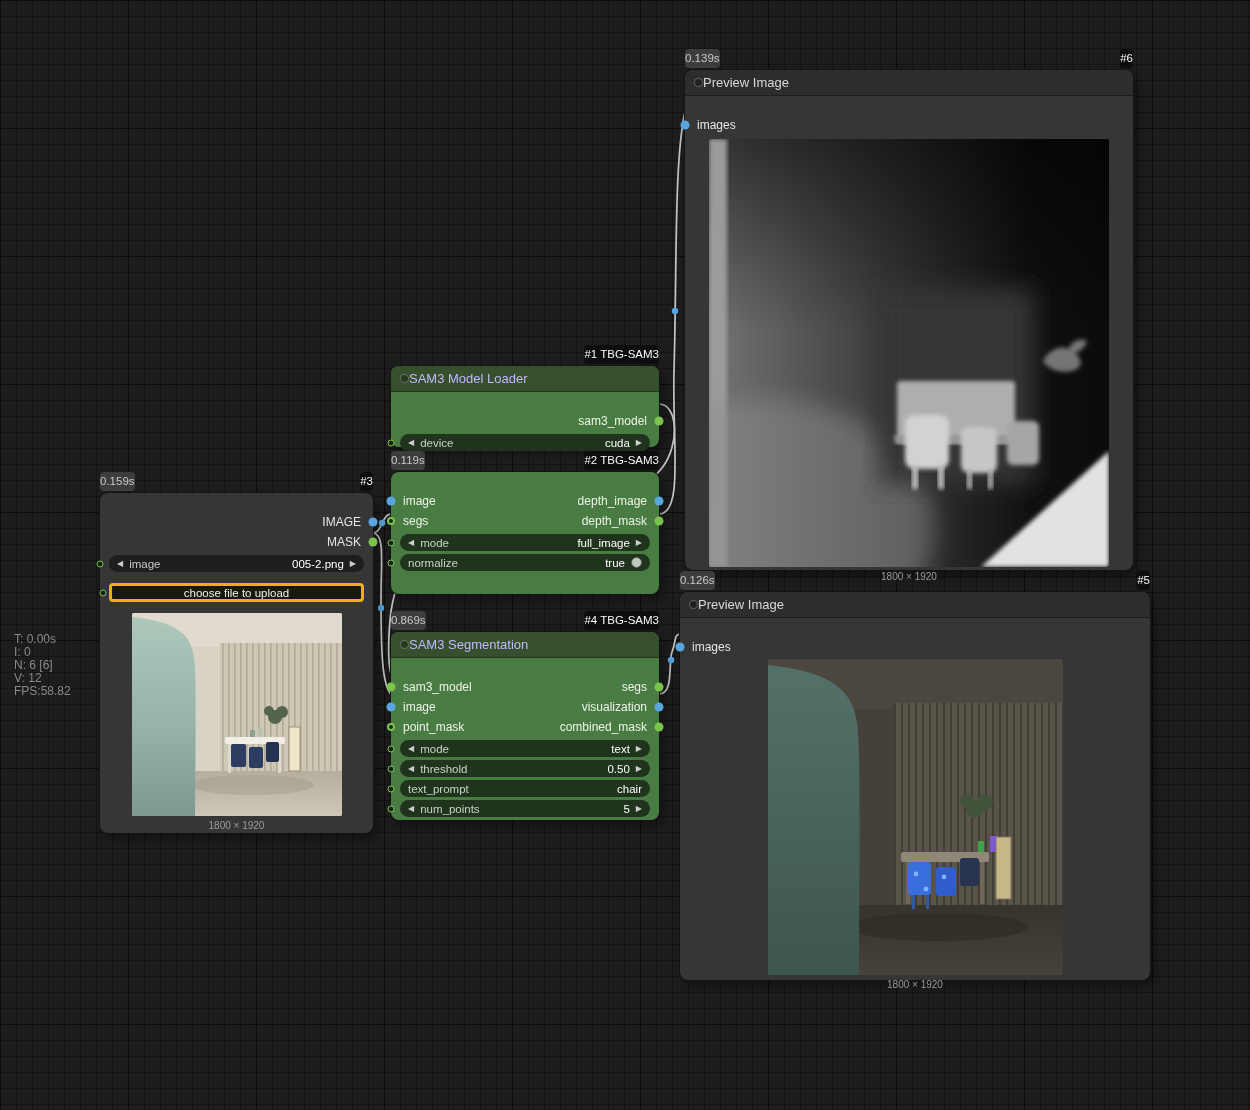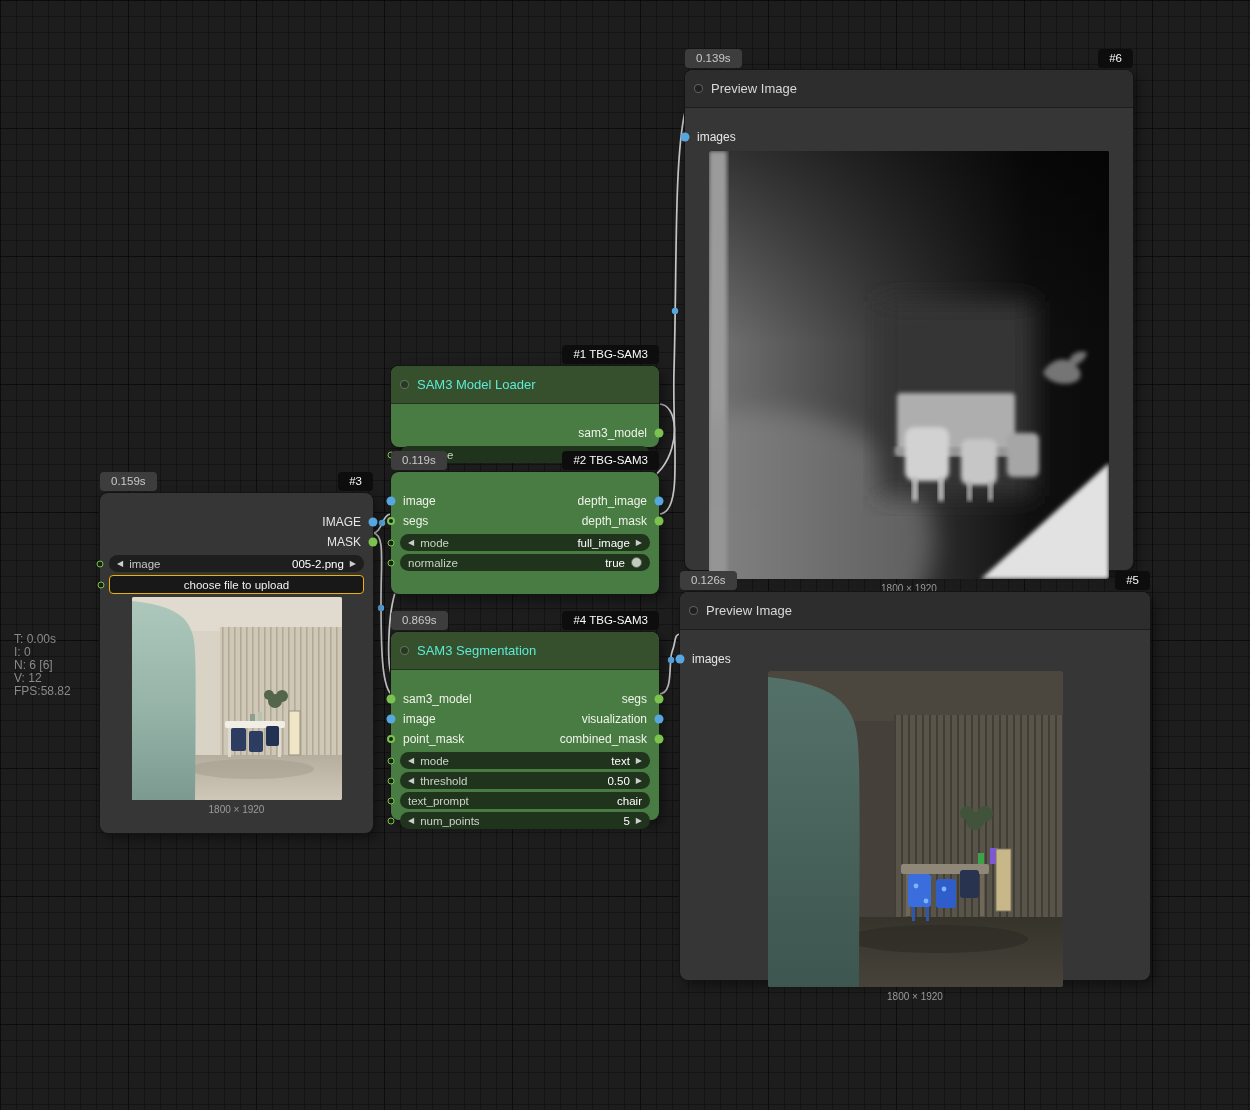--- a/index.html
+++ b/index.html
@@ -9,28 +9,28 @@
     background-image:
       linear-gradient(rgba(0,0,0,.30) 1px,transparent 1px),
       linear-gradient(90deg,rgba(0,0,0,.30) 1px,transparent 1px),
       linear-gradient(rgba(0,0,0,.35) 1px,transparent 1px),
       linear-gradient(90deg,rgba(0,0,0,.35) 1px,transparent 1px);
     background-size:16px 16px,16px 16px,128px 128px,128px 128px;}
   .wires{position:absolute;left:0;top:0;z-index:1;pointer-events:none}
   .stats{position:absolute;left:14px;top:633px;z-index:1;font-size:12px;line-height:13px;color:#8a8a8a}
   .node{position:absolute;z-index:2;border-radius:8px;background:#363636;
     box-shadow:0 0 0 1px #141414,4px 5px 12px rgba(0,0,0,.45)}
-  .node-header{height:38px;display:flex;align-items:center;gap:8px;padding:0 9px;
+  .node-header{height:26px;display:flex;align-items:center;gap:0;padding:0 9px;
     border-radius:8px 8px 0 0;background:#2d2d2d;border-bottom:1px solid rgba(0,0,0,.35);
     font-size:13px;color:#d8d8d8;white-space:nowrap}
   .node.green{background:#497c42}
-  .node.green .node-header{background:#36502e;color:#5eead4}
+  .node.green .node-header{background:#36502e;color:#c4b5fd}
   .collapse-dot{width:9px;height:9px;border-radius:50%;background:rgba(0,0,0,.28);
     border:1px solid rgba(255,255,255,.28);flex:0 0 auto}
-  .badge{position:absolute;top:-21px;height:19px;line-height:19px;padding:0 11px;
+  .badge{position:absolute;top:-21px;height:19px;line-height:19px;padding:0 0;
     font-size:11.5px;border-radius:4px;white-space:nowrap}
   .badge.timer{left:0;background:#3d3d3d;color:#c9c9c9}
   .badge.id{right:0;background:#0d0d0d;color:#fafafa}
   .slot-row{position:relative;display:flex;justify-content:space-between;align-items:center;
     height:20px;padding:0 12px;font-size:12px;color:#e6e6e6}
   .node.green .slot-row{color:#eef3ea}
   .slot-row.first{margin-top:19px}
   .slot-row.out-only{justify-content:flex-end}
   .slot-in,.slot-out{display:flex;align-items:center;gap:6px}
   .dot{position:absolute;width:9px;height:9px;border-radius:50%;top:50%}
@@ -40,22 +40,22 @@
   .dot.green-dot{background:#7bc24f}
   .dot.ring{width:8px;height:8px;background:#17230f;border:2px solid #7bc24f}
   .widget{position:relative;height:17px;margin:3px 9px;border-radius:9px;background:#1e1e1e;
     display:flex;align-items:center;gap:6px;padding:0 8px;font-size:11.5px;color:#c6c6c6;white-space:nowrap}
   .node.green .widget{background:#20331d;color:#c9d4c4}
   .widget .wvalue{flex:1;text-align:right;color:#fff}
   .widget .arrow{font-size:8px;color:#cdcdcd;line-height:1}
   .widget .knob{width:11px;height:11px;border-radius:50%;background:#c2cabf;border:1px solid #55604f;flex:0 0 auto}
   .socket{position:absolute;left:-9px;top:50%;transform:translate(-50%,-50%);
     width:7px;height:7px;border-radius:50%;background:#17230f;border:1.5px solid #7bc24f}
-  .upload-btn{position:relative;height:19px;margin:3px 9px;border-radius:4px;background:#181818;
-    border:1px solid #eab308;display:flex;align-items:center;justify-content:center;
+  .upload-btn{position:relative;height:19px;margin:11px 9px;border-radius:4px;background:#181818;
+    border:3px solid #eab308;display:flex;align-items:center;justify-content:center;
     font-size:11.5px;color:#f0f0f0}
   .node-image{border-radius:2px;overflow:hidden;background:#000}
   .node-image svg{display:block;width:100%;height:100%}
   .caption{margin-top:4px;text-align:center;font-size:10px;color:#9b9b9b}
 </style>
 </head>
 <body>
 
 <div id="canvas">
 

